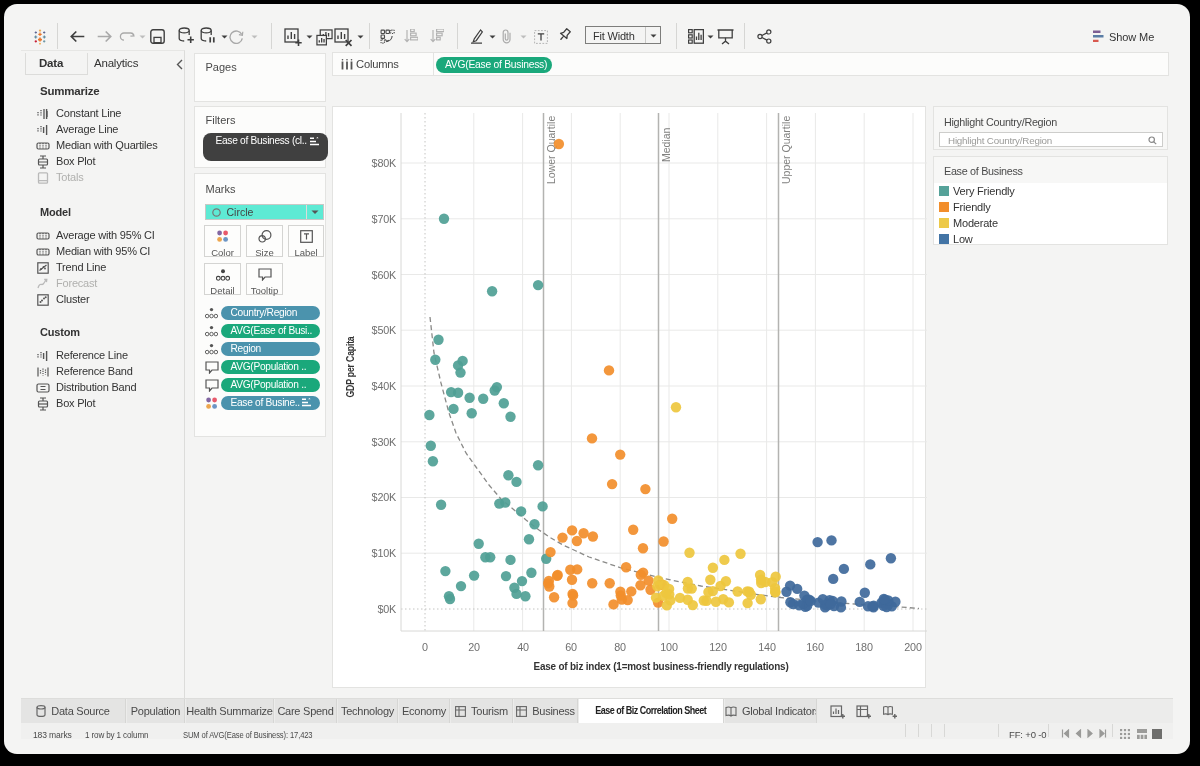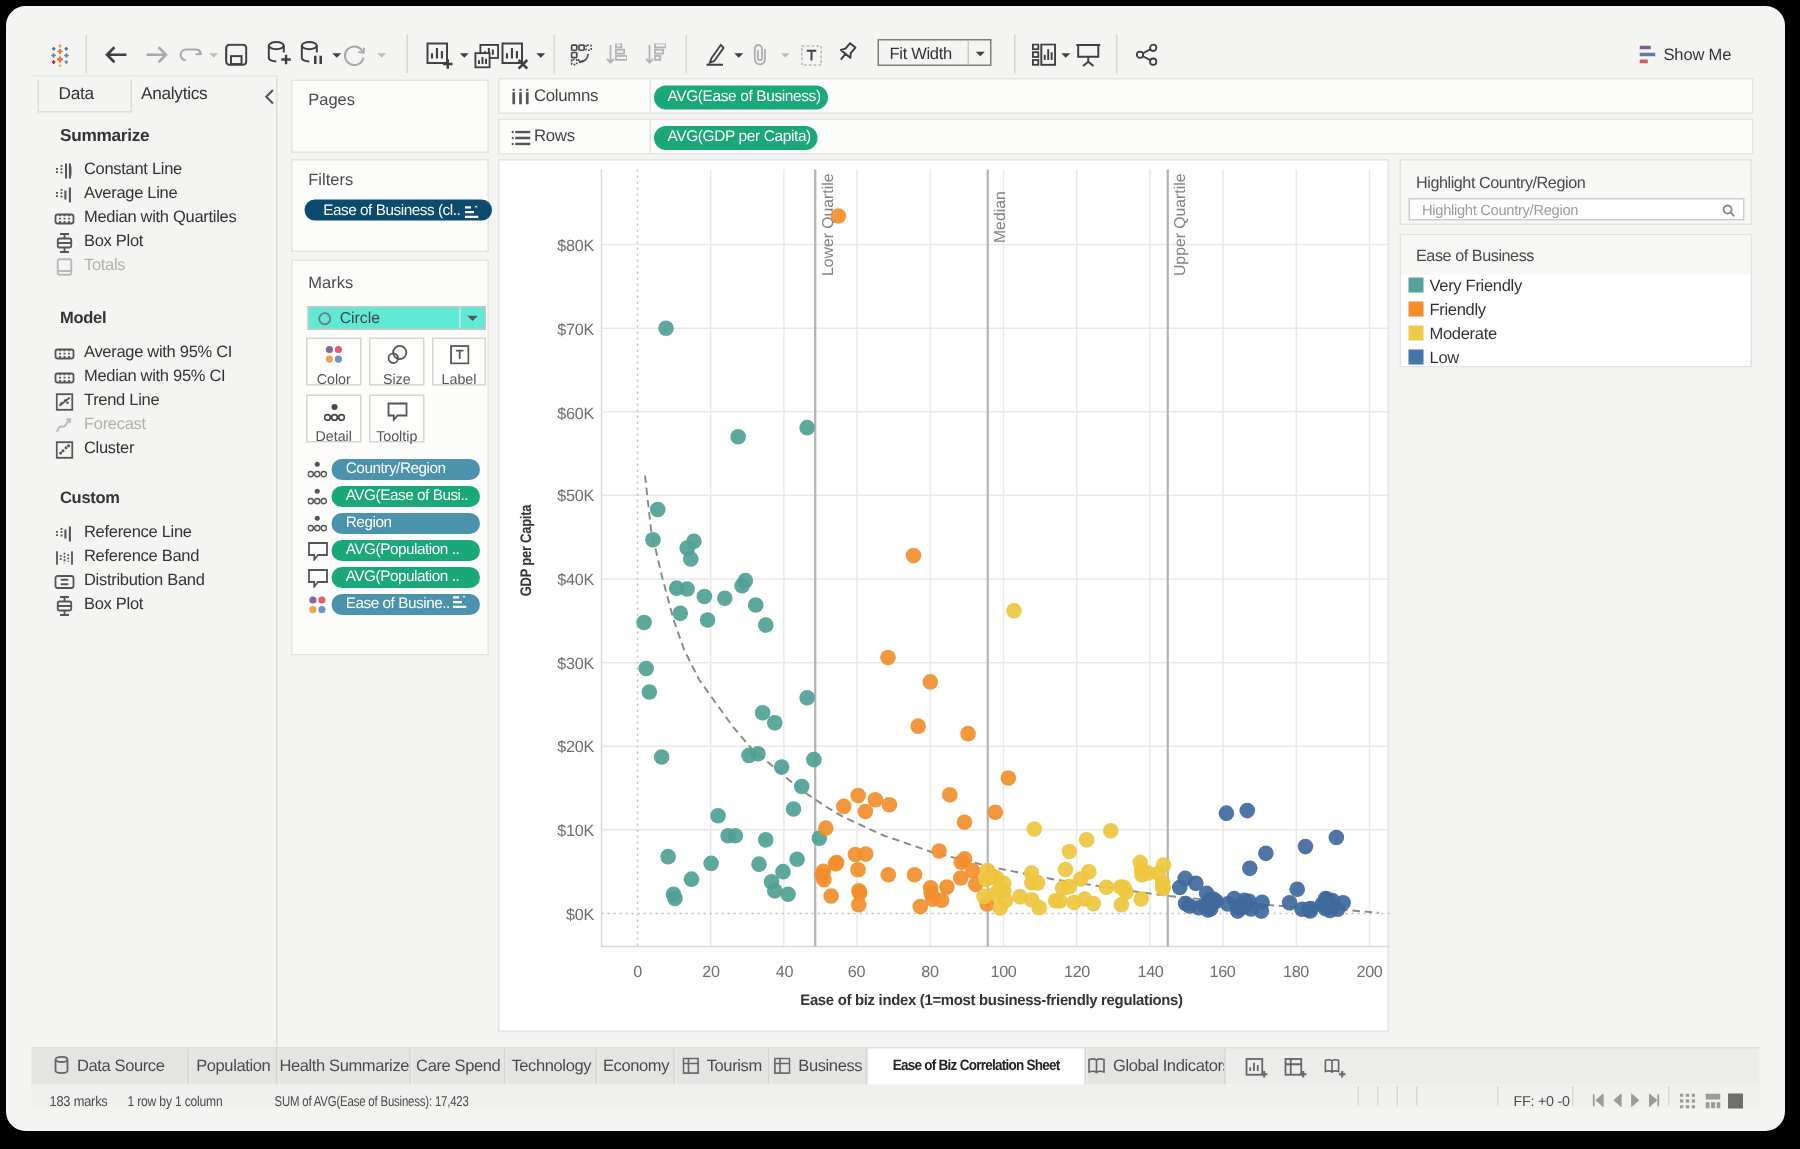--- a/index.html
+++ b/index.html
@@ -240,21 +240,21 @@
           <path d="M0 1.7 h7.5" stroke="#7c5e93"></path>
           <path d="M0 6.3 h10.5" stroke="#5a7da5"></path>
           <path d="M0 10.9 h5.5" stroke="#d8584e"></path>
         </g>
       </svg>
     <span class="abs" style="left:1105px;top:27px;font-size:11px;letter-spacing:-0.1px;color:#333;">Show Me</span>
   </div>
 
   <div id="leftpanel" class="abs" style="left:17px;top:46px;width:164px;height:648px;border-right:1px solid #dcdcda;border-top:1px solid #e6e6e4;font-size:11px;letter-spacing:-0.2px;color:#333;">
 
-    <div class="abs" style="left:4px;top:2px;width:63px;height:22px;border:1px solid #dcdcda;border-top:none;background:#f4f4f3;">
+    <div class="abs" style="left:4px;top:2px;width:63px;height:22px;border:1px solid #dcdcda;border-top:none;background:#f4f4f3;font-weight:bold;">
       <span class="abs" style="left:13px;top:4px;font-size:11.5px;">Data</span>
     </div>
     <span class="abs" style="left:73px;top:6px;font-weight:normal;font-size:11.5px;">Analytics</span>
     <svg class="abs" style="left:155px;top:8px;" width="7" height="11" viewBox="0 0 7 11">
         <path d="M6 1 L1.5 5.5 L6 10" stroke="#555" stroke-width="1.4" fill="none"></path>
       </svg>
 
     <div class="abs" style="left:19px;top:34px;font-weight:bold;font-size:11.5px;">Summarize</div>
     <div class="abs" style="left:16px;top:57px;">
         <svg width="12" height="12" viewBox="0 0 12 12">
@@ -396,21 +396,21 @@
         </svg>
       </div>
     <span class="abs" style="left:35px;top:346px;">Box Plot</span>
   </div>
 
   <div id="pages" class="card" style="left:189.5px;top:49px;width:132.5px;height:48.5px;">
     <span class="abs cardlabel" style="left:11px;top:7px;">Pages</span>
   </div>
   <div id="filters" class="card" style="left:189.5px;top:102px;width:132.5px;height:62px;">
     <span class="abs cardlabel" style="left:11px;top:7px;">Filters</span>
-    <div class="abs" style="left:8px;top:26px;width:125px;height:14px;border-radius:8px;background:#0c4a6e;color:#fff;font-size:10.2px;letter-spacing:-0.3px;">
+    <div class="abs" style="left:8px;top:26px;width:125px;height:28px;border-radius:8px;background:#404040;color:#fff;font-size:10.2px;letter-spacing:-0.3px;">
       <span class="abs" style="left:13px;top:2px;white-space:nowrap;">Ease of Business (cl..</span>
       <svg class="abs" style="right:9px;top:4px;" width="9" height="9" viewBox="0 0 9 9">
           <path d="M0 1.2 h4 M0 4.4 h6 M0 7.6 h9" stroke="#fff" stroke-width="1.5"></path>
           <path d="M6.2 1.2 l1.2-1.2 1.2 1.2 z" fill="#fff"></path>
         </svg>
     </div>
   </div>
   <div id="marks" class="card" style="left:189.5px;top:168.5px;width:132.5px;height:264.5px;">
     <span class="abs cardlabel" style="left:11px;top:9px;">Marks</span>
     <div class="abs" style="left:10px;top:30px;width:119px;height:16px;border:1px solid #c8c8c6;background:#5eead4;">
@@ -533,35 +533,20 @@
           <path d="M1.5 2.5 v8 M6 2.5 v8 M10.5 2.5 v8"></path>
         </g>
         <g fill="#555">
           <circle cx="1.5" cy="0.8" r="0.8"></circle>
           <circle cx="6" cy="0.8" r="0.8"></circle>
           <circle cx="10.5" cy="0.8" r="0.8"></circle>
         </g>
       </svg>
     <span class="abs" style="left:23px;top:5px;font-size:11.2px;letter-spacing:-0.2px;color:#444;">Columns</span>
     <div class="abs shelfpill" style="left:103px;top:3.5px;width:116px;font-size:10.3px;">AVG(Ease of Business)</div>
-  </div>
-  <div id="rowshelf" class="card" style="left:328px;top:75px;width:837px;height:24px;">
-    <div class="abs" style="left:100px;top:0;width:1px;height:22px;background:#e3e3e1;"></div>
-    <svg class="abs" style="left:8px;top:7px;" width="13" height="10" viewBox="0 0 13 10">
-        <g stroke="#555" stroke-width="1.8">
-          <path d="M2.5 1 h10 M2.5 5 h10 M2.5 9 h10"></path>
-        </g>
-        <g fill="#555">
-          <circle cx="0.7" cy="1" r="0.8"></circle>
-          <circle cx="0.7" cy="5" r="0.8"></circle>
-          <circle cx="0.7" cy="9" r="0.8"></circle>
-        </g>
-      </svg>
-    <span class="abs" style="left:23px;top:5px;font-size:11.2px;letter-spacing:-0.2px;color:#444;">Rows</span>
-    <div class="abs shelfpill" style="left:103px;top:3.5px;width:109px;font-size:10.3px;">AVG(GDP per Capita)</div>
   </div>
 
   <div id="chart" class="card" style="left:328px;top:102px;width:594px;height:582px;background:#fff;">
   <svg class="abs" style="left:0;top:0;" width="594" height="582" viewBox="0 0 594 582">
   <g stroke="#e9e9e8" stroke-width="1">
           <line x1="140.8" y1="6" x2="140.8" y2="524"></line>
           <line x1="189.6" y1="6" x2="189.6" y2="524"></line>
           <line x1="238.4" y1="6" x2="238.4" y2="524"></line>
           <line x1="287.2" y1="6" x2="287.2" y2="524"></line>
           <line x1="336.0" y1="6" x2="336.0" y2="524"></line>

